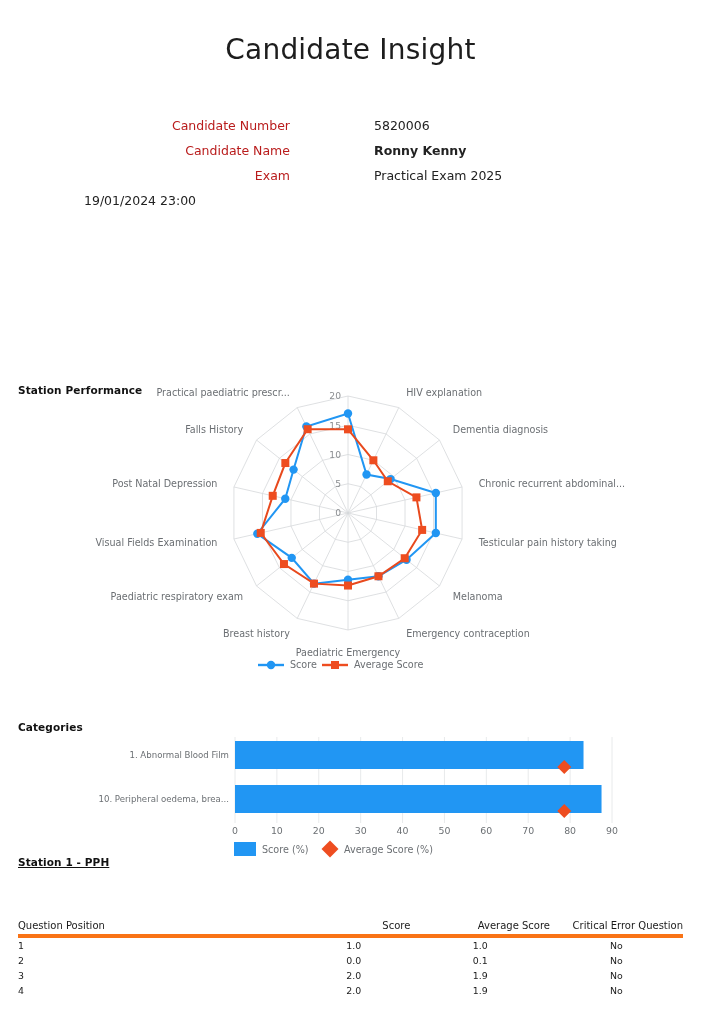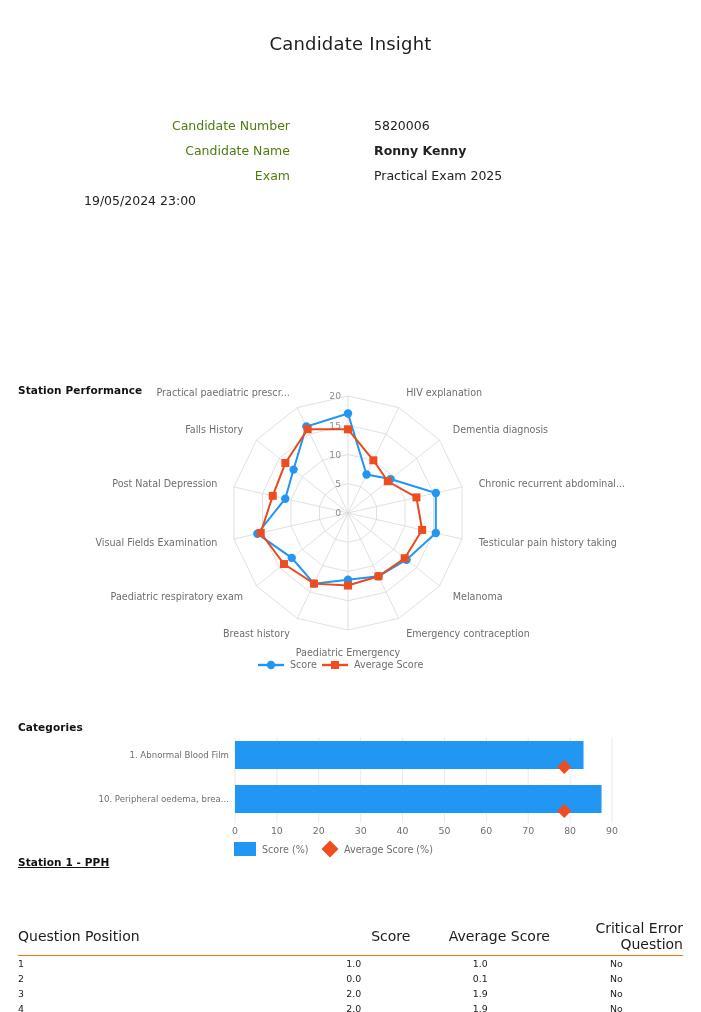--- a/index.html
+++ b/index.html
@@ -21,21 +21,21 @@
     height: 1012px;
   }
 
   
   .report-title {
     position: absolute;
     top: 33px;
     left: 0;
     width: 701px;
     text-align: center;
-    font-size: 18px;
+    font-size: 28px;
     font-weight: 400;
     color: #1d1d1d;
     letter-spacing: 0.2px;
   }
 
   
   .meta {
     position: absolute;
     top: 113px;
     left: 0;
@@ -44,21 +44,21 @@
   .meta-row {
     display: flex;
     height: 25px;
     align-items: center;
   }
   .meta-label {
     width: 290px;
     text-align: right;
     padding-right: 0px;
     font-size: 12.5px;
-    color: #4d7c0f;
+    color: #b91c1c;
   }
   .meta-value {
     width: 300px;
     margin-left: 84px;
     text-align: left;
     font-size: 12.5px;
     color: #222;
   }
   .meta-value.bold { font-weight: bold; }
 
@@ -135,23 +135,23 @@
     left: 18px;
     width: 665px;
     border-collapse: collapse;
     font-size: 9.4px;
     color: #1b1b1b;
   }
   .qtable th {
     font-weight: normal;
     text-align: right;
     padding: 2px 0 3px 0;
-    border-bottom: 1px solid #f97316;
+    border-bottom: 4px solid #f97316;
     color: #1b1b1b;
-    font-size: 14px;
+    font-size: 10px;
   }
   .qtable th.first { text-align: left; }
   .qtable td {
     text-align: center;
     padding: 2px 0;
     font-size: 9.4px;
   }
   .qtable td.first { text-align: left; }
   .col-pos { width: 42%; }
   .col-score { width: 17%; }
@@ -172,21 +172,21 @@
       </div>
       <div class="meta-row">
         <div class="meta-label">Candidate Name</div>
         <div class="meta-value bold">Ronny Kenny</div>
       </div>
       <div class="meta-row">
         <div class="meta-label">Exam</div>
         <div class="meta-value">Practical Exam 2025</div>
       </div>
       <div class="meta-row">
-        <div class="meta-value">19/05/2024 23:00</div>
+        <div class="meta-value">19/01/2024 23:00</div>
       </div>
     </div>
 
   <div class="section-heading" id="station-performance-heading">Station Performance</div>
 
   <div class="radar-wrap">
     <svg id="radar-svg" width="701" height="300" viewBox="0 0 701 300">
         <path d="M348.00,103.75L360.69,106.65L370.87,114.76L376.52,126.49L376.52,139.51L370.87,151.24L360.69,159.35L348.00,162.25L335.31,159.35L325.13,151.24L319.48,139.51L319.48,126.49L325.13,114.76L335.31,106.65Z" class="grid-line"></path>
         <path d="M348.00,74.50L373.38,80.29L393.74,96.53L405.03,119.98L405.03,146.02L393.74,169.47L373.38,185.71L348.00,191.50L322.62,185.71L302.26,169.47L290.97,146.02L290.97,119.98L302.26,96.53L322.62,80.29Z" class="grid-line"></path>
         <path d="M348.00,45.25L386.07,53.94L416.61,78.29L433.55,113.47L433.55,152.53L416.61,187.71L386.07,212.06L348.00,220.75L309.93,212.06L279.39,187.71L262.45,152.53L262.45,113.47L279.39,78.29L309.93,53.94Z" class="grid-line"></path>

